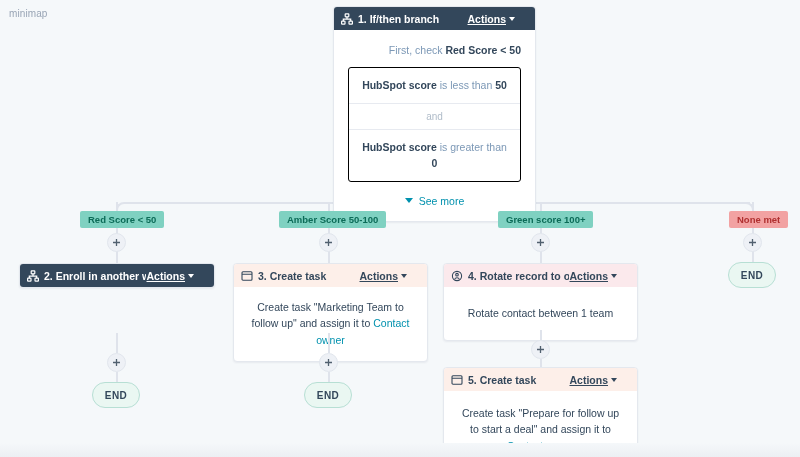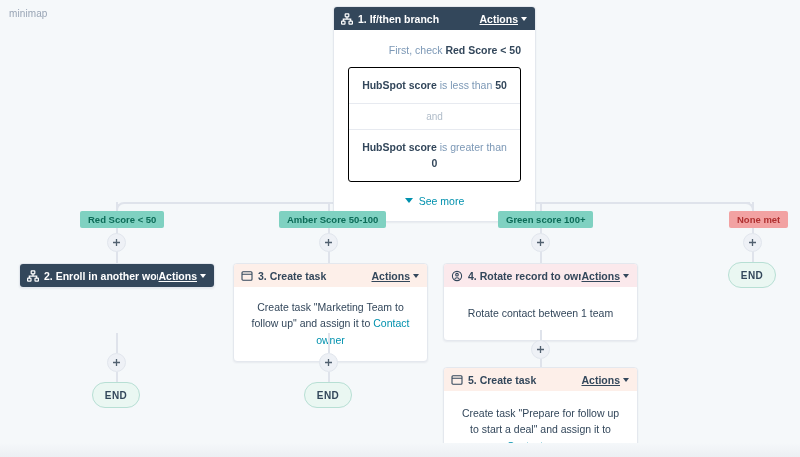--- a/index.html
+++ b/index.html
@@ -45,21 +45,21 @@
   .card {
     position: absolute;
     background: #fff;
     border: 1px solid #e4e8ee;
     border-radius: 4px;
     box-shadow: 0 1px 2px rgba(45,62,80,.07);
     overflow: hidden;
   }
   .card-head {
     display: flex; align-items: center;
-    height: 23px; padding: 0 8px 0 7px;
+    height: 23px; padding: 0 20px 0 7px;
     font-size: 10.5px; font-weight: 600;
   }
   .card-head.navy { background: #33475b; color: #fff; }
   .card-head.peach { background: #fdefe9; color: #33475b; }
   .card-head.pink  { background: #fbe9ec; color: #33475b; }
   .head-icon { width: 12px; height: 12px; margin-right: 5px; flex: 0 0 12px; display:block; }
   .head-title { flex: 1 1 auto; white-space: nowrap; overflow: hidden; }
   .actions {
     display: flex; align-items: center; gap: 3px;
     font-size: 10.5px; font-weight: 600; cursor: pointer;

